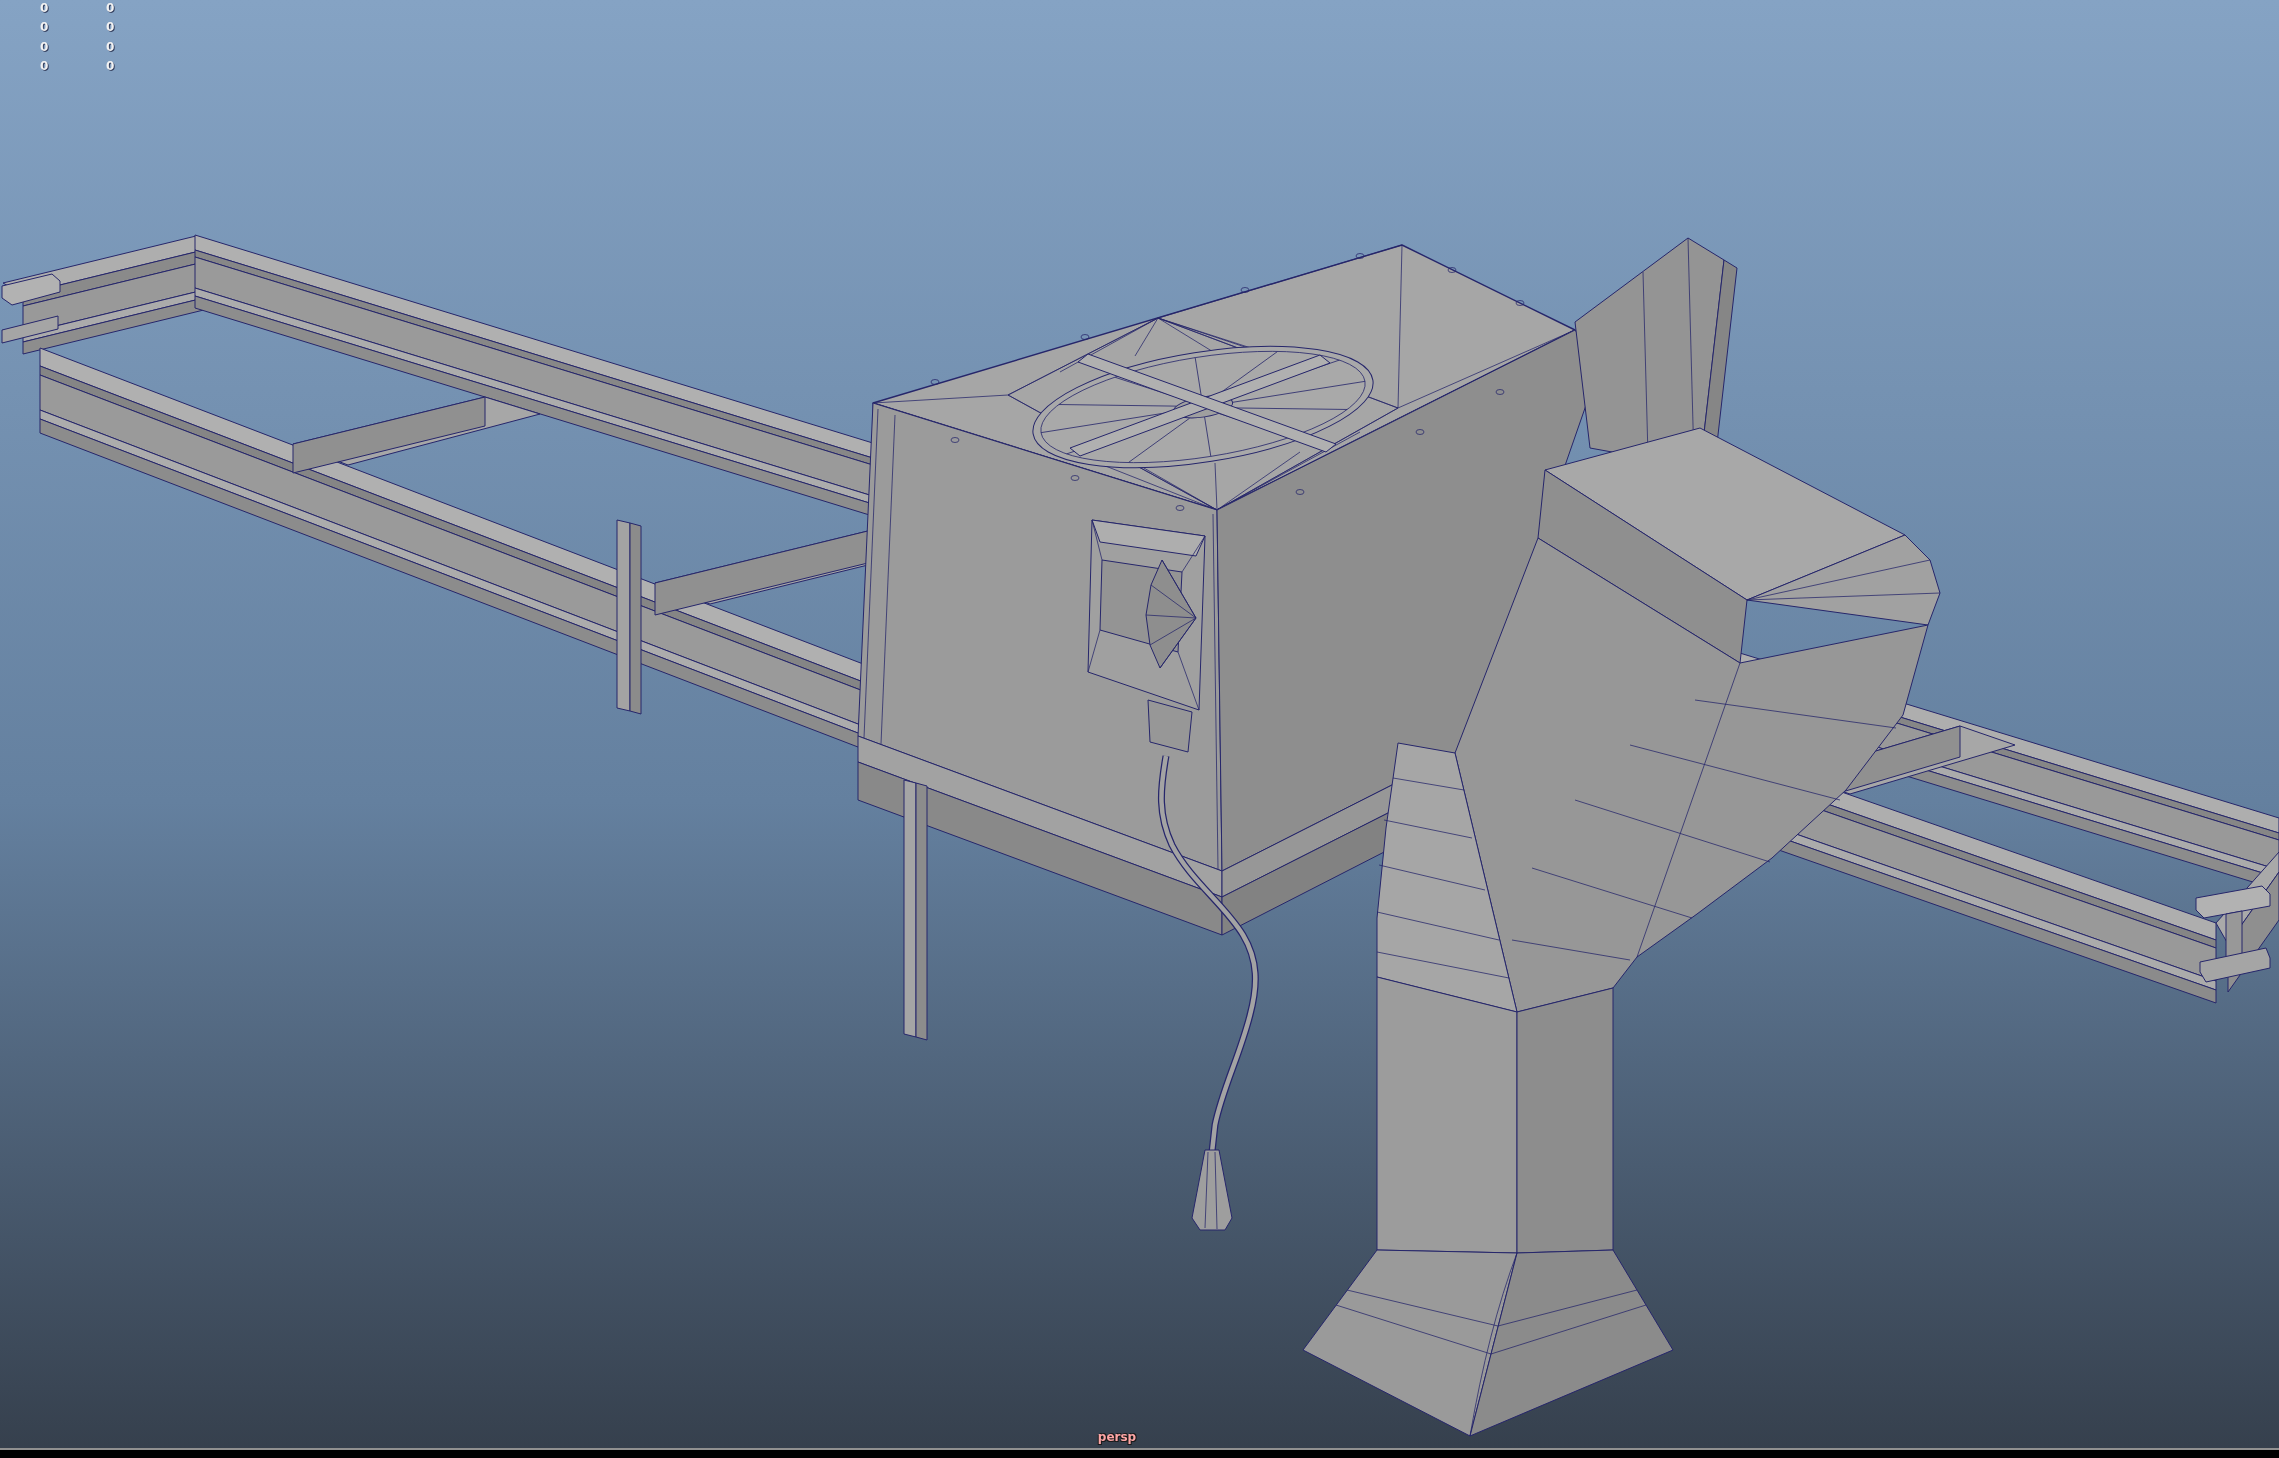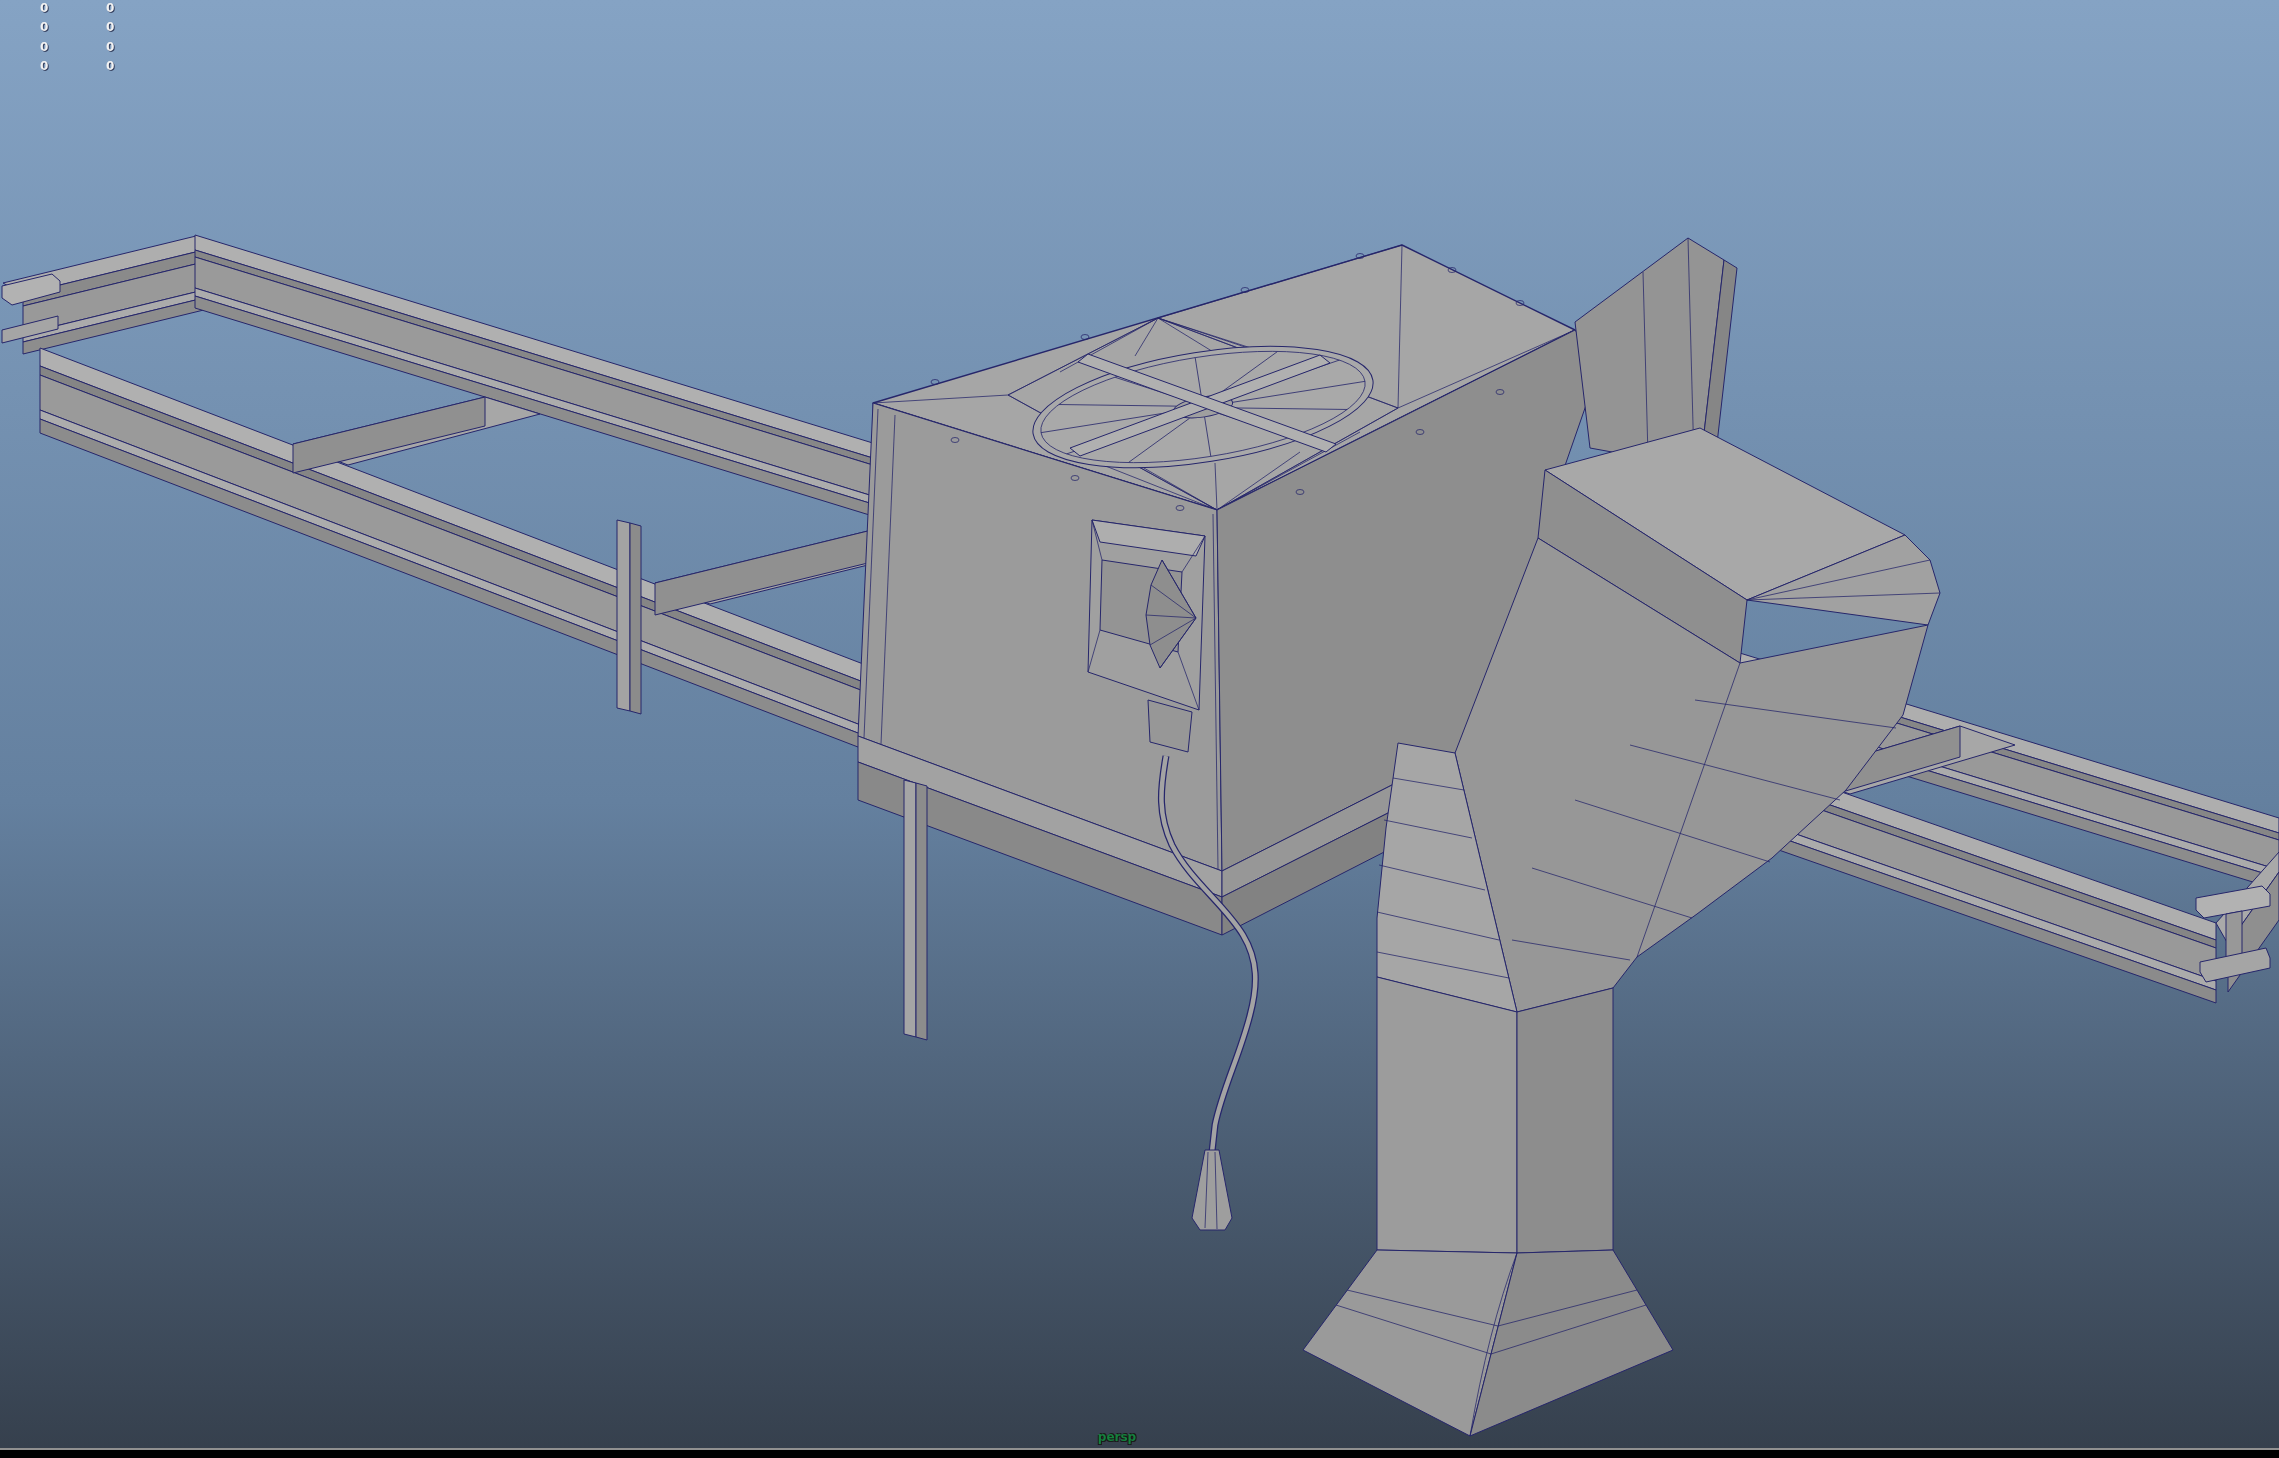--- a/index.html
+++ b/index.html
@@ -6,21 +6,21 @@
   .stage{position:relative;width:2279px;height:1458px;overflow:hidden;
          font-family:"DejaVu Sans","Liberation Sans",sans-serif;}
   .viewport-bg{position:absolute;inset:0;}
   svg{position:absolute;top:0;left:0;}
   svg .m{stroke:var(--wire,#26266b);stroke-width:1;stroke-linejoin:round;}
   svg .m2{stroke:var(--wire,#26266b);stroke-width:1.4;stroke-linejoin:round;}
   svg .ln{stroke:var(--wire,#26266b);stroke-width:0.9;fill:none;opacity:.85;}
   .hud-value{position:absolute;font-size:12px;font-weight:bold;color:var(--hud-text,#f2f2f2);
              text-shadow:1px 1px 0 rgba(10,10,40,.65);letter-spacing:0;}
   .camera-label{position:absolute;top:1430px;left:1117px;transform:translateX(-50%);
-                font-size:12px;font-weight:bold;color:#15803d;
+                font-size:12px;font-weight:bold;color:#fca5a5;
                 text-shadow:1px 1px 0 #1a1a1a, -1px 1px 0 #1a1a1a, 1px -1px 0 #1a1a1a;text-align:center;}
   .border-line{position:absolute;left:0;right:0;top:1448px;height:2px;background:var(--border-line,#909090);}
   .border-bottom{position:absolute;left:0;right:0;top:1450px;height:8px;background:var(--border-bottom,#000);}
 </style>
 </head>
 <body>
 
 <div class="stage">
 
   <svg class="viewport-bg" width="2279" height="1458" viewBox="0 0 2279 1458">

